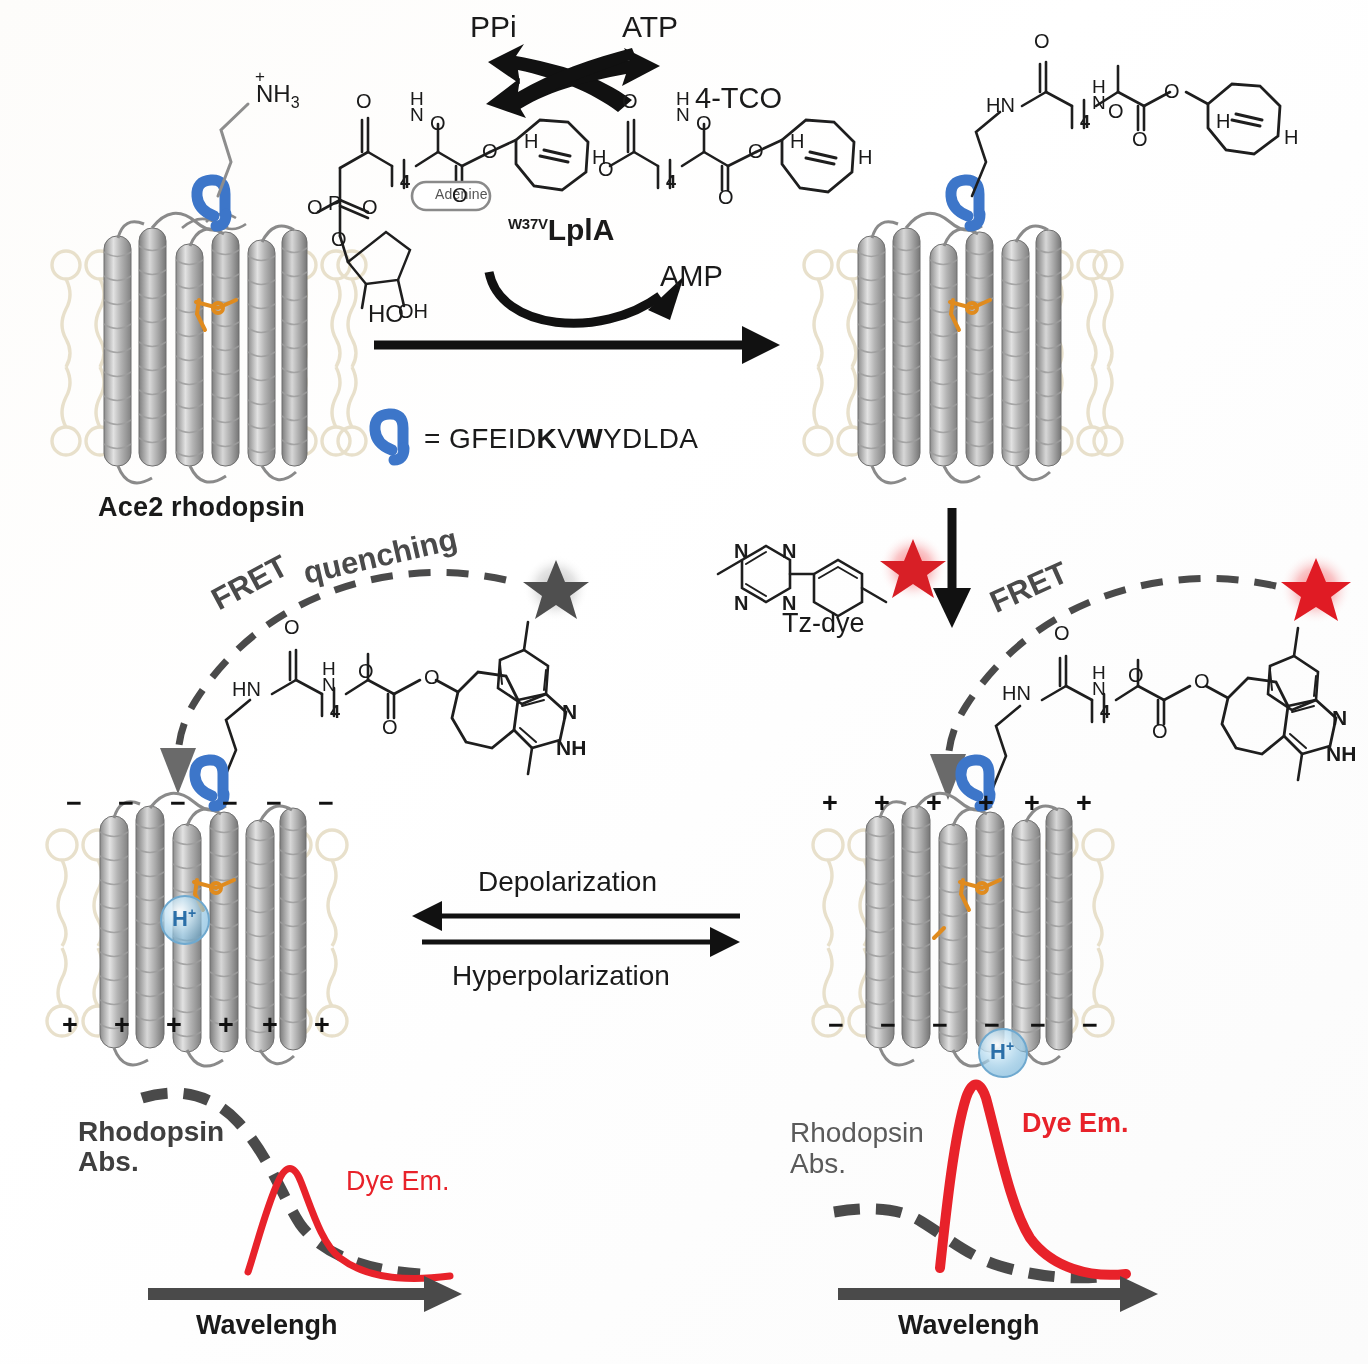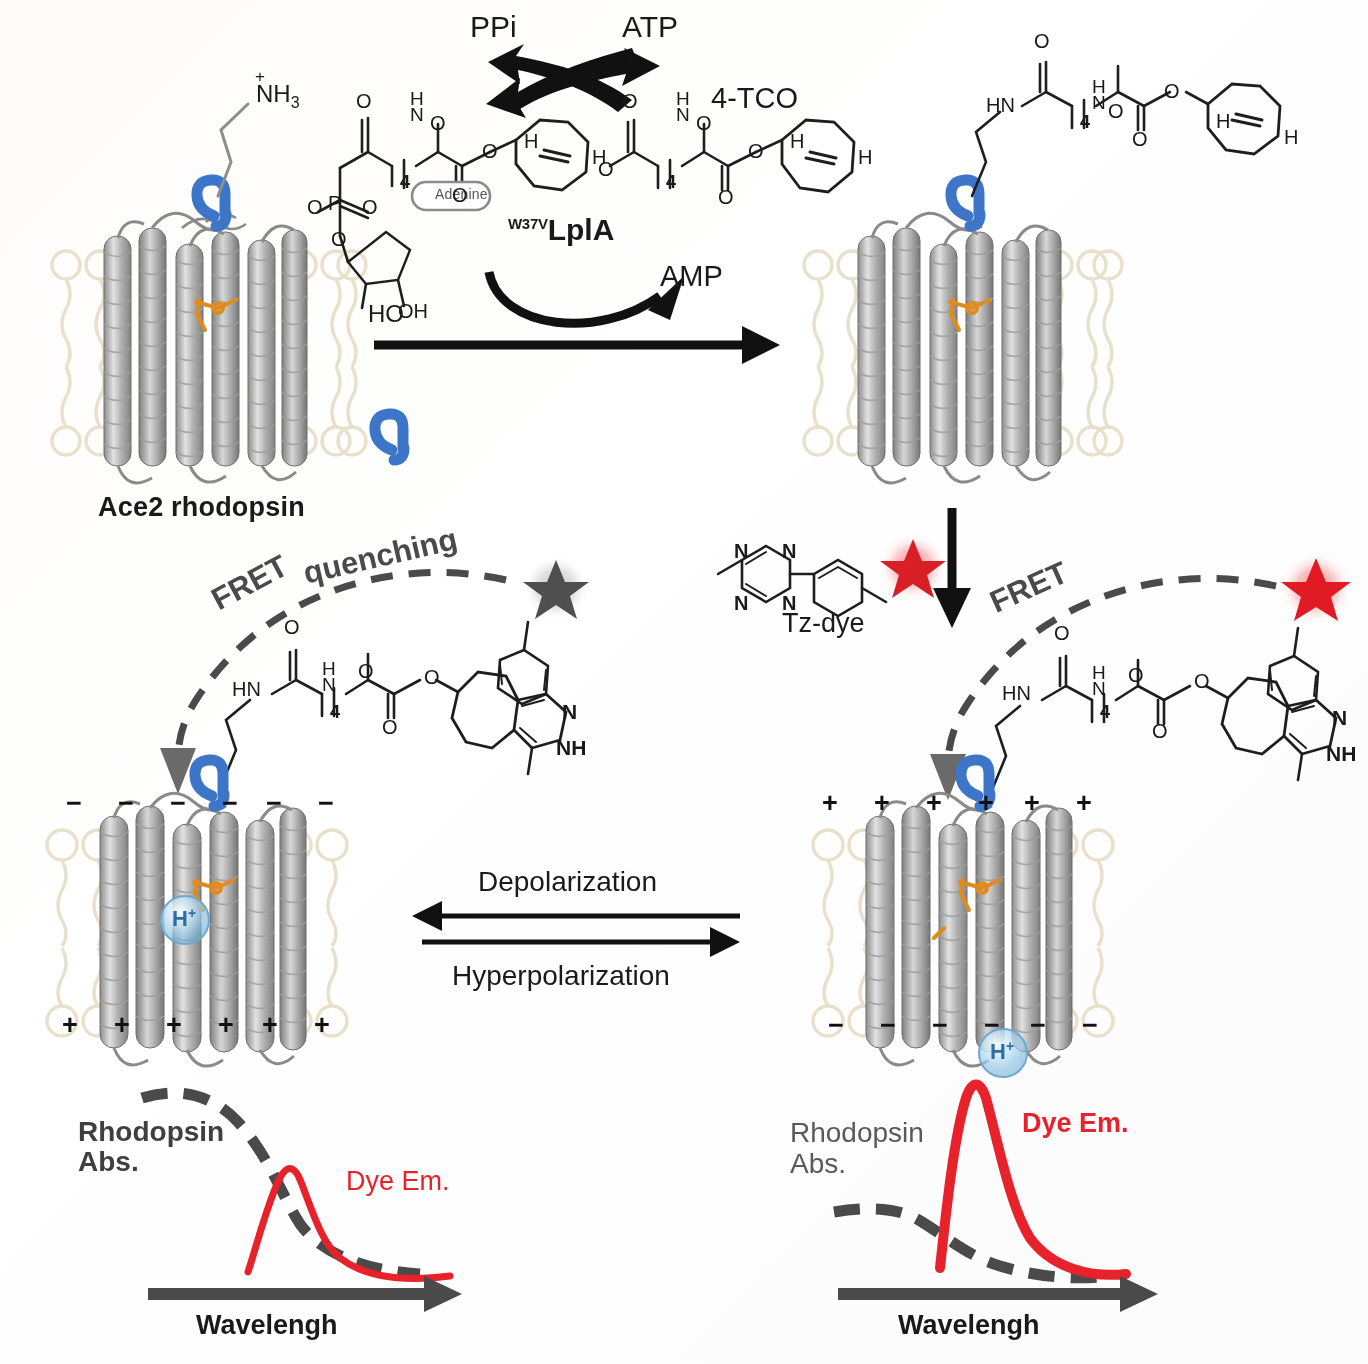--- a/index.html
+++ b/index.html
@@ -3,21 +3,21 @@
 <meta charset="utf-8">
 <style>
   html,body{margin:0;padding:0;background:#ffffff;}
   body{width:1368px;height:1364px;position:relative;overflow:hidden;
        font-family:"Liberation Sans",sans-serif;color:#1a1a1a;
        background:linear-gradient(135deg,#fdfcfa 0%,#ffffff 40%,#fbfbfb 100%);}
   .fig{position:absolute;left:0;top:0;width:1368px;height:1364px;}
   .lbl{position:absolute;white-space:nowrap;}
   .t-ppi{left:470px;top:10px;font-size:30px;}
   .t-atp{left:622px;top:10px;font-size:30px;}
-  .t-tco{left:695px;top:82px;font-size:29px;margin-left:16px;}
+  .t-tco{left:695px;top:82px;font-size:29px;}
   .t-lpla{left:508px;top:213px;font-size:30px;font-weight:bold;}
   .t-lpla sup{font-size:15px;font-weight:bold;vertical-align:super;letter-spacing:-.3px;}
   .t-amp{left:660px;top:260px;font-size:29px;}
   .t-ace2{left:98px;top:492px;font-size:27px;font-weight:bold;letter-spacing:.2px;}
   .t-seq{left:424px;top:423px;font-size:28px;letter-spacing:.4px;}
   .t-seq b{font-weight:bold;}
   .t-tzdye{left:782px;top:608px;font-size:27px;}
   .t-depol{left:478px;top:866px;font-size:28px;}
   .t-hyper{left:452px;top:960px;font-size:28px;}
   .t-rhodL{left:78px;top:1117px;font-size:28px;font-weight:bold;color:#3f3f3f;line-height:1.08;}
@@ -601,20 +601,24 @@
 <div class="lbl" style="left:1054px;top:622px;font-size:20px;">O</div>
 <div class="lbl" style="left:1092px;top:662px;font-size:19px;">H<br><span style="position:relative;top:-6px;">N</span></div>
 <div class="lbl" style="left:1128px;top:664px;font-size:20px;">O</div>
 <div class="lbl" style="left:1152px;top:720px;font-size:20px;">O</div>
 <div class="lbl" style="left:1194px;top:670px;font-size:20px;">O</div>
 <div class="lbl" style="left:1332px;top:706px;font-size:21px;font-weight:bold;">N</div>
 <div class="lbl" style="left:1326px;top:742px;font-size:21px;font-weight:bold;">NH</div>
 
 <div class="lbl t-ace2">Ace2 rhodopsin</div>
 
+<div class="lbl t-seq">
+  <span>=</span>
+  <span>GFEID</span><b>K</b><span>V</span><b>W</b><span>YDLDA</span>
+</div>
 
 <div class="lbl" style="left:214px;top:584px;font-size:31px;color:#4a4a4a;font-weight:600;transform:rotate(-28deg);transform-origin:left center;">FRET</div>
 <div class="lbl" style="left:304px;top:556px;font-size:31px;color:#4a4a4a;font-weight:600;transform:rotate(-13deg);transform-origin:left center;">quenching</div>
 <div class="lbl" style="left:992px;top:586px;font-size:31px;color:#4a4a4a;font-weight:600;transform:rotate(-24deg);transform-origin:left center;">FRET</div>
 
 <div class="lbl t-depol">Depolarization</div>
 <div class="lbl t-hyper">Hyperpolarization</div>
 
 <div class="sign" style="left:66px;top:790px;">−</div>
 <div class="sign" style="left:118px;top:790px;">−</div>

